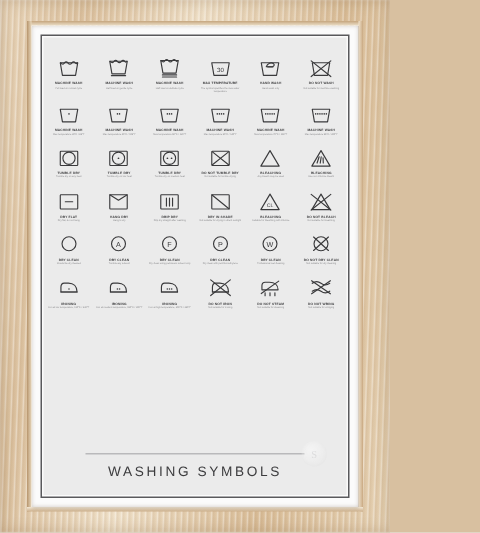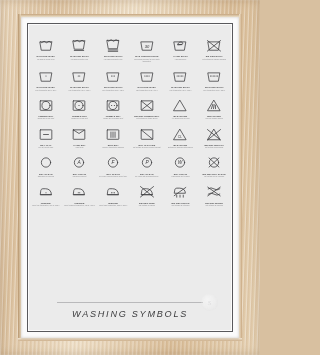--- a/index.html
+++ b/index.html
@@ -35,21 +35,20 @@
     background:linear-gradient(0deg,#cdb08c,#f2e7d5);z-index:2;}
   .bevel-r{position:absolute;right:18px;top:14px;width:3px;height:327px;
     background:linear-gradient(270deg,#c9a881,#f0e3cd);z-index:2;}
 
   
   #mat {
     position:absolute; left:21px; top:17px; width:218px; height:321px;
     background:#fbfbfb;
     box-shadow: 0 0 3px rgba(90,70,50,.28) inset, 0 1px 2px rgba(0,0,0,.10);
     z-index:3;
-    font-style:italic;
   }
   
   #keyline{
     position:absolute; left:6px; top:6px; right:6px; bottom:6px;
     border:1px solid #59595c;
   }
   
   #poster{
     position:absolute; left:8px; top:8px; right:8px; bottom:8px;
     background:#ebebeb;

